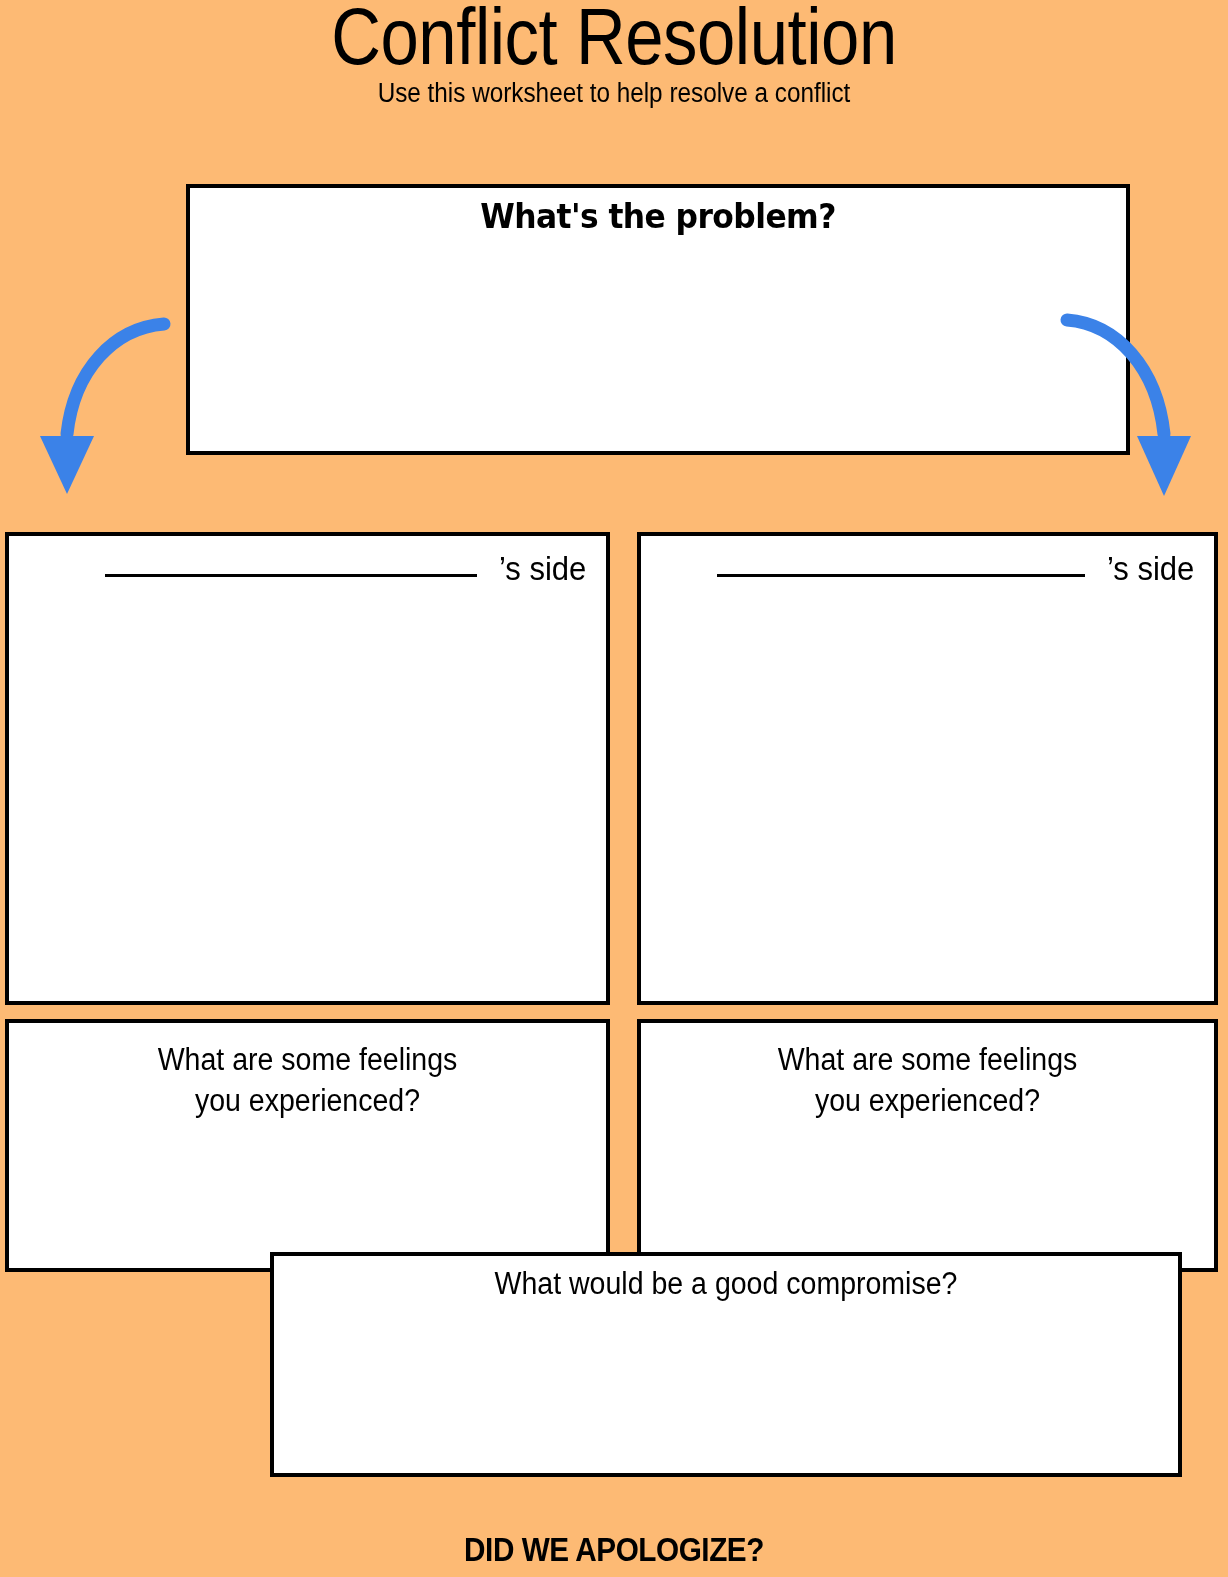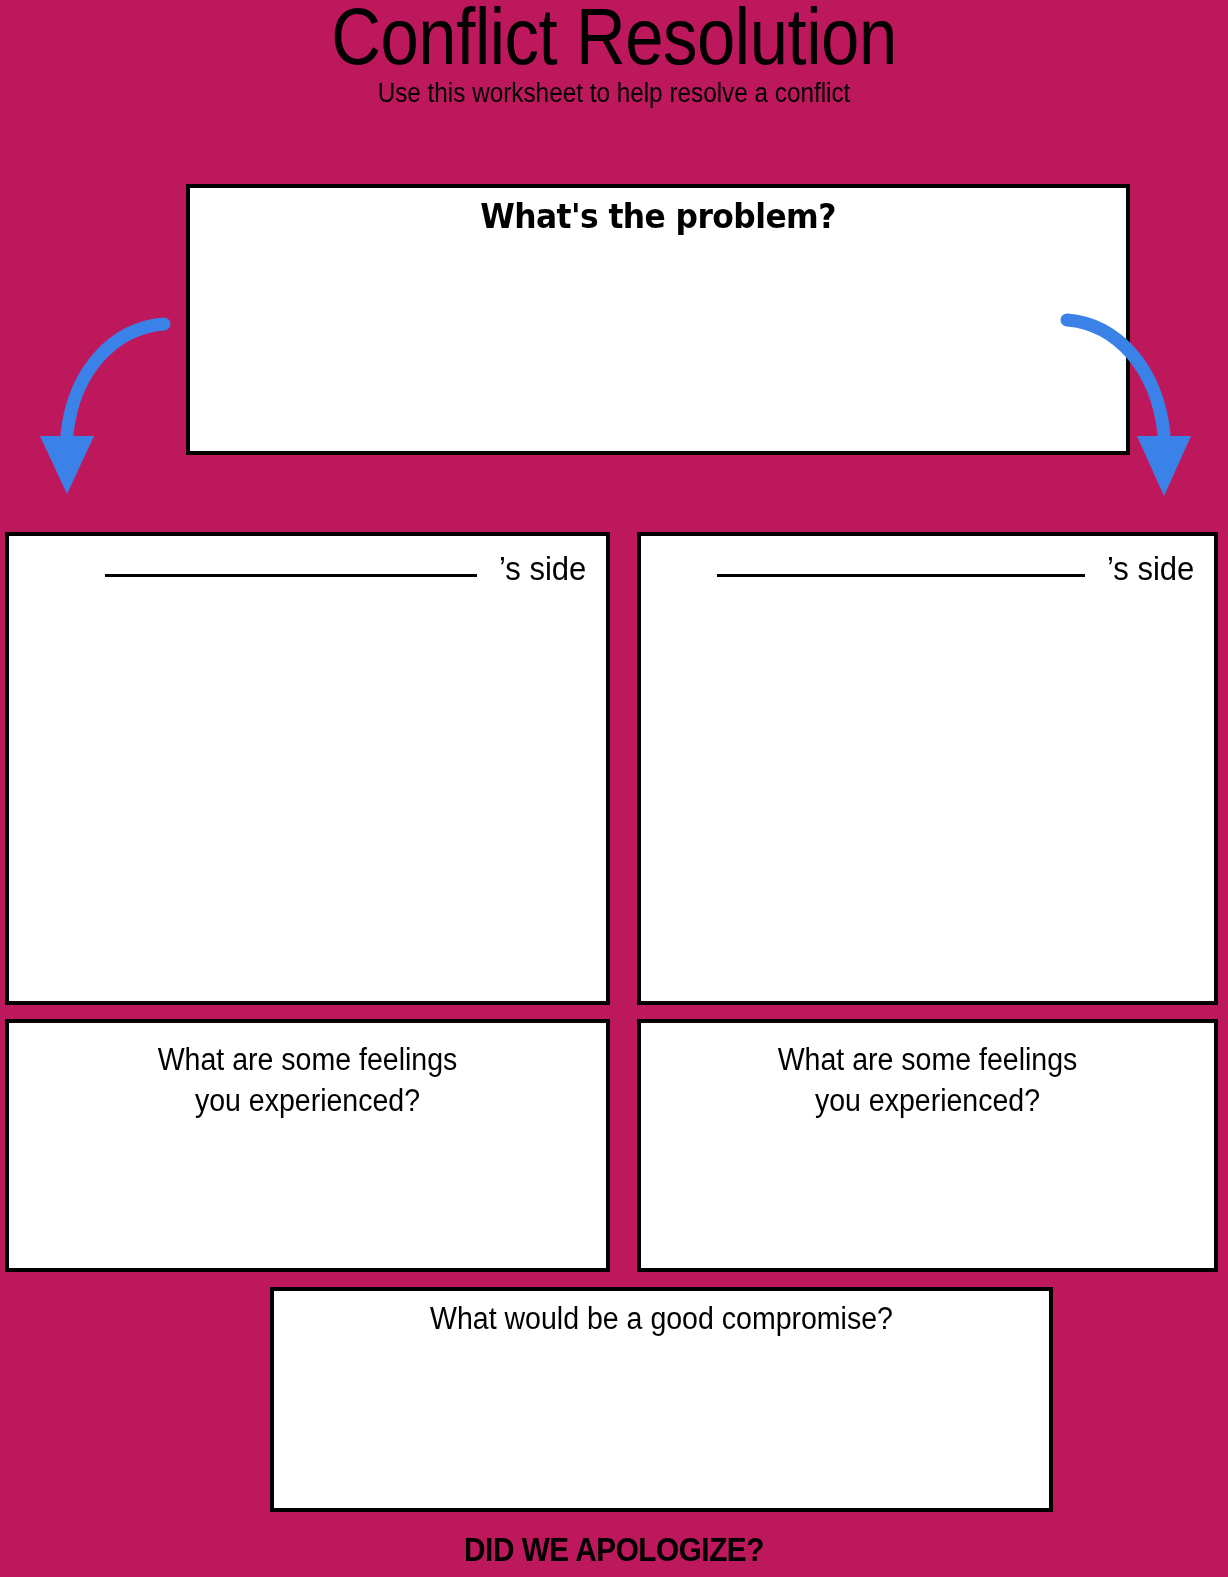--- a/index.html
+++ b/index.html
@@ -8,21 +8,21 @@
     background: #ffffff;
   }
   body {
     font-family: "Liberation Sans", sans-serif;
     color: #000000;
   }
   #sheet {
     position: relative;
     width: 1228px;
     height: 1577px;
-    background: #be185d;
+    background: #fdba74;
     overflow: hidden;
   }
 
   
   .title {
     position: absolute;
     left: 0;
     top: -4px;
     width: 1228px;
     text-align: center;
@@ -140,22 +140,22 @@
   }
   .feelings-heading {
     top: 16px;
     font-size: 31px;
     line-height: 1.33;
   }
 
   
   #compromise-box {
     left: 270px;
-    top: 1287px;
-    width: 783px;
+    top: 1252px;
+    width: 912px;
     height: 225px;
   }
   #compromise-heading {
     top: 10px;
     font-size: 31px;
   }
 
   
   #apologize-text {
     position: absolute;

